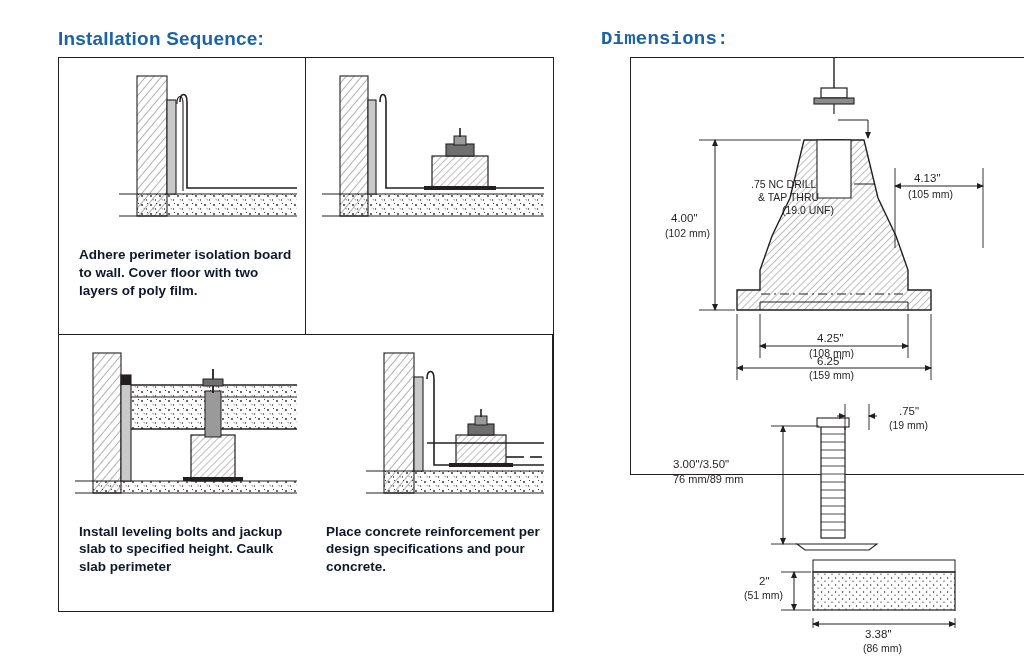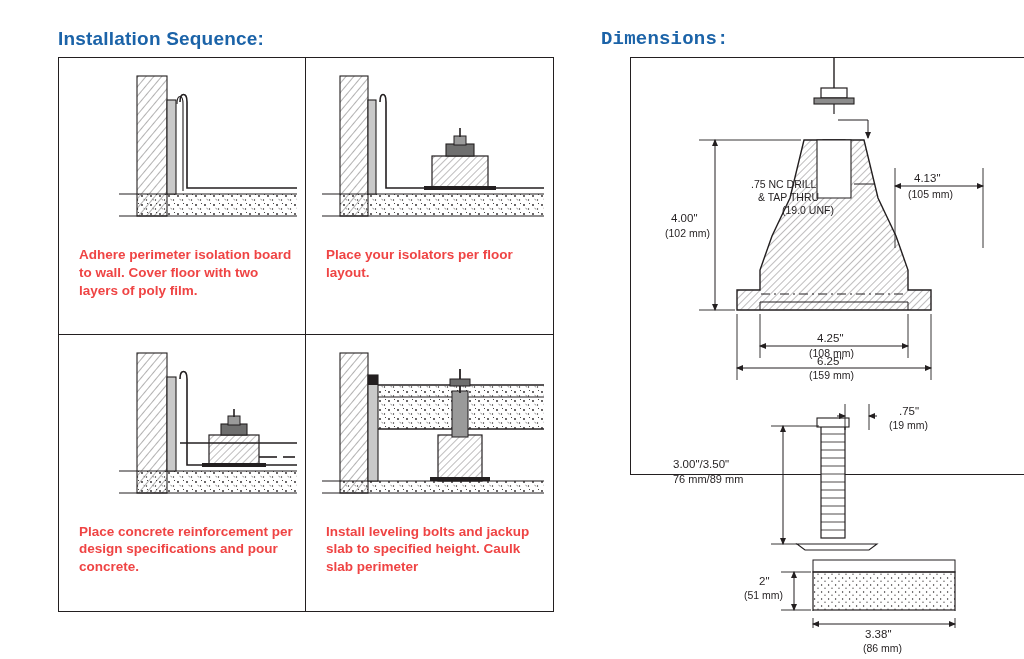--- a/index.html
+++ b/index.html
@@ -58,21 +58,21 @@
   .step.b-bottom { border-bottom: 1px solid #231f20; }
   .step-figure {
     position: absolute;
     left: 0; top: 0; right: 0; height: 175px;
   }
   .step-caption {
     position: absolute;
     left: 20px;
     right: 12px;
     top: 188px;
-    color: #ef4444;
+    color: #0f172a;
     font-size: 13.5px;
     font-weight: bold;
     line-height: 1.32;
   }
   .dim-figure {
     position: absolute;
     left: 0; top: 0; width: 420px; height: 553px;
   }
   svg { display: block; }
   text {
@@ -146,21 +146,62 @@
 
             <g>
               <rect x="126" y="98" width="56" height="32" fill="url(#iso2)" stroke="#231f20" stroke-width="1.2"></rect>
               <rect x="118" y="128" width="72" height="4" fill="#231f20"></rect>
               <rect x="140" y="86" width="28" height="12" fill="#6f6f6f" stroke="#231f20" stroke-width="1.1"></rect>
               <rect x="148" y="78" width="12" height="9" fill="#9a9a9a" stroke="#231f20" stroke-width="1"></rect>
               <line x1="154" y1="70" x2="154" y2="79" stroke="#231f20" stroke-width="1.6"></line>
             </g>
           </svg>
         </div>
-        <div class="step-caption">Place your isolators per floor layout.</div>
+      </div>
+
+      <div class="step">
+        <div class="step-figure">
+          <svg viewBox="0 0 248 175" width="248" height="175">
+            <defs>
+              <pattern id="hatchWall4" width="6" height="6" patternUnits="userSpaceOnUse" patternTransform="rotate(40)">
+                <line x1="0" y1="0" x2="0" y2="6" stroke="#231f20" stroke-width="0.7"></line>
+              </pattern>
+              <pattern id="grit4" width="9" height="9" patternUnits="userSpaceOnUse">
+                <circle cx="2" cy="3" r="0.9" fill="#231f20"></circle>
+                <circle cx="6.5" cy="7" r="0.7" fill="#231f20"></circle>
+                <circle cx="7.5" cy="1.5" r="0.55" fill="#231f20"></circle>
+                <path d="M3.5 6.2 l1.6 1" stroke="#231f20" stroke-width="0.5" fill="none"></path>
+              </pattern>
+              <pattern id="iso4" width="5" height="5" patternUnits="userSpaceOnUse" patternTransform="rotate(45)">
+                <line x1="0" y1="0" x2="0" y2="5" stroke="#231f20" stroke-width="0.6"></line>
+              </pattern>
+            </defs>
+            <rect x="34" y="18" width="28" height="140" fill="url(#hatchWall4)" stroke="#231f20" stroke-width="1.1"></rect>
+            <rect x="34" y="146" width="204" height="12" fill="url(#grit4)" stroke="none"></rect>
+            <line x1="16" y1="146" x2="238" y2="146" stroke="#231f20" stroke-width="1.2"></line>
+            <line x1="16" y1="158" x2="238" y2="158" stroke="#231f20" stroke-width="1.2"></line>
+
+            <rect x="62" y="40" width="10" height="106" fill="#c9c9c9" stroke="#231f20" stroke-width="1.1"></rect>
+            <rect x="62" y="40" width="10" height="10" fill="#231f20"></rect>
+
+            <rect x="72" y="50" width="166" height="44" fill="url(#grit4)" stroke="none"></rect>
+            <line x1="72" y1="50" x2="238" y2="50" stroke="#231f20" stroke-width="1.3"></line>
+            <line x1="72" y1="94" x2="238" y2="94" stroke="#231f20" stroke-width="1.3"></line>
+            <line x1="72" y1="62" x2="238" y2="62" stroke="#231f20" stroke-width="1"></line>
+
+            <g>
+              <rect x="132" y="100" width="44" height="46" fill="url(#iso4)" stroke="#231f20" stroke-width="1.2"></rect>
+              <rect x="124" y="142" width="60" height="4" fill="#231f20"></rect>
+              <rect x="146" y="56" width="16" height="46" fill="#9a9a9a" stroke="#231f20" stroke-width="1"></rect>
+              <line x1="154" y1="34" x2="154" y2="58" stroke="#231f20" stroke-width="1.8"></line>
+              <rect x="144" y="44" width="20" height="7" fill="#6f6f6f" stroke="#231f20" stroke-width="1"></rect>
+            </g>
+          </svg>
+        </div>
+        <div class="step-caption">Install leveling bolts and jackup slab to specified height. Caulk slab perimeter</div>
       </div>
 
       <div class="step b-right">
         <div class="step-figure">
           <svg viewBox="0 0 248 175" width="248" height="175">
             <defs>
               <pattern id="hatchWall3" width="6" height="6" patternUnits="userSpaceOnUse" patternTransform="rotate(40)">
                 <line x1="0" y1="0" x2="0" y2="6" stroke="#231f20" stroke-width="0.7"></line>
               </pattern>
               <pattern id="grit3" width="9" height="9" patternUnits="userSpaceOnUse">
@@ -187,62 +228,20 @@
             <g>
               <rect x="150" y="100" width="50" height="30" fill="url(#iso3)" stroke="#231f20" stroke-width="1.2"></rect>
               <rect x="143" y="128" width="64" height="4" fill="#231f20"></rect>
               <rect x="162" y="89" width="26" height="11" fill="#6f6f6f" stroke="#231f20" stroke-width="1.1"></rect>
               <rect x="169" y="81" width="12" height="9" fill="#9a9a9a" stroke="#231f20" stroke-width="1"></rect>
               <line x1="175" y1="74" x2="175" y2="82" stroke="#231f20" stroke-width="1.6"></line>
             </g>
           </svg>
         </div>
         <div class="step-caption">Place concrete reinforcement per design specifications and pour concrete.</div>
-      </div>
-
-      <div class="step">
-        <div class="step-figure">
-          <svg viewBox="0 0 248 175" width="248" height="175">
-            <defs>
-              <pattern id="hatchWall4" width="6" height="6" patternUnits="userSpaceOnUse" patternTransform="rotate(40)">
-                <line x1="0" y1="0" x2="0" y2="6" stroke="#231f20" stroke-width="0.7"></line>
-              </pattern>
-              <pattern id="grit4" width="9" height="9" patternUnits="userSpaceOnUse">
-                <circle cx="2" cy="3" r="0.9" fill="#231f20"></circle>
-                <circle cx="6.5" cy="7" r="0.7" fill="#231f20"></circle>
-                <circle cx="7.5" cy="1.5" r="0.55" fill="#231f20"></circle>
-                <path d="M3.5 6.2 l1.6 1" stroke="#231f20" stroke-width="0.5" fill="none"></path>
-              </pattern>
-              <pattern id="iso4" width="5" height="5" patternUnits="userSpaceOnUse" patternTransform="rotate(45)">
-                <line x1="0" y1="0" x2="0" y2="5" stroke="#231f20" stroke-width="0.6"></line>
-              </pattern>
-            </defs>
-            <rect x="34" y="18" width="28" height="140" fill="url(#hatchWall4)" stroke="#231f20" stroke-width="1.1"></rect>
-            <rect x="34" y="146" width="204" height="12" fill="url(#grit4)" stroke="none"></rect>
-            <line x1="16" y1="146" x2="238" y2="146" stroke="#231f20" stroke-width="1.2"></line>
-            <line x1="16" y1="158" x2="238" y2="158" stroke="#231f20" stroke-width="1.2"></line>
-
-            <rect x="62" y="40" width="10" height="106" fill="#c9c9c9" stroke="#231f20" stroke-width="1.1"></rect>
-            <rect x="62" y="40" width="10" height="10" fill="#231f20"></rect>
-
-            <rect x="72" y="50" width="166" height="44" fill="url(#grit4)" stroke="none"></rect>
-            <line x1="72" y1="50" x2="238" y2="50" stroke="#231f20" stroke-width="1.3"></line>
-            <line x1="72" y1="94" x2="238" y2="94" stroke="#231f20" stroke-width="1.3"></line>
-            <line x1="72" y1="62" x2="238" y2="62" stroke="#231f20" stroke-width="1"></line>
-
-            <g>
-              <rect x="132" y="100" width="44" height="46" fill="url(#iso4)" stroke="#231f20" stroke-width="1.2"></rect>
-              <rect x="124" y="142" width="60" height="4" fill="#231f20"></rect>
-              <rect x="146" y="56" width="16" height="46" fill="#9a9a9a" stroke="#231f20" stroke-width="1"></rect>
-              <line x1="154" y1="34" x2="154" y2="58" stroke="#231f20" stroke-width="1.8"></line>
-              <rect x="144" y="44" width="20" height="7" fill="#6f6f6f" stroke="#231f20" stroke-width="1"></rect>
-            </g>
-          </svg>
-        </div>
-        <div class="step-caption">Install leveling bolts and jackup slab to specified height. Caulk slab perimeter</div>
       </div>
 
     </div>
   </div>
 
   <div class="panel" id="dimensions-panel">
     <div class="dim-figure">
       <svg viewBox="0 0 420 553" width="420" height="553">
         <defs>
           <pattern id="sectHatch" width="5" height="5" patternUnits="userSpaceOnUse" patternTransform="rotate(45)">

